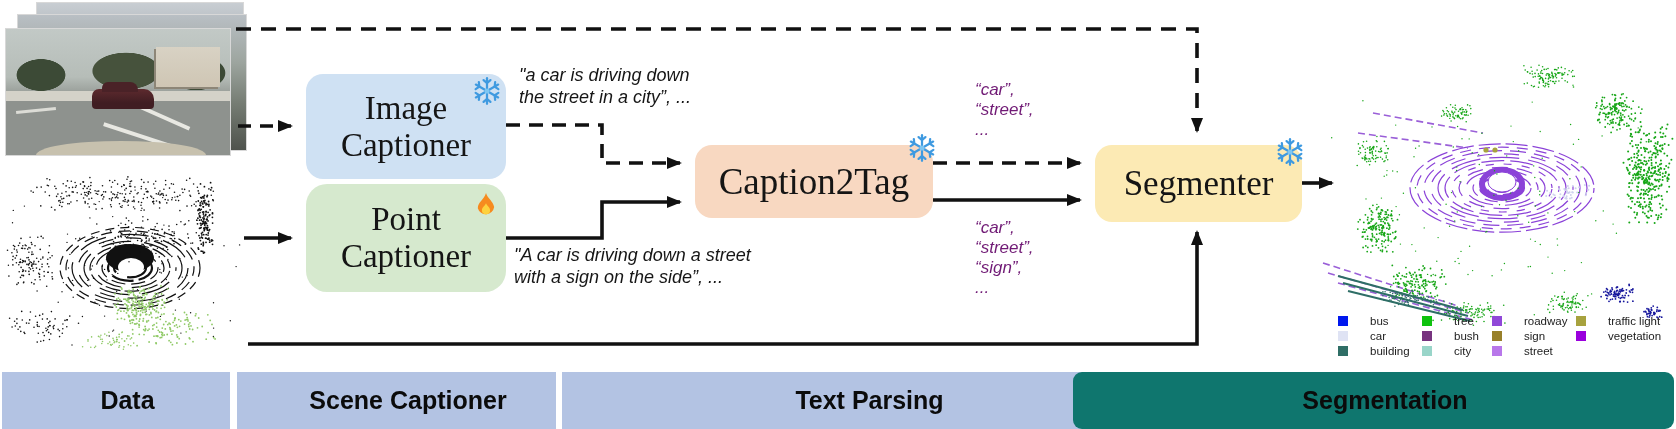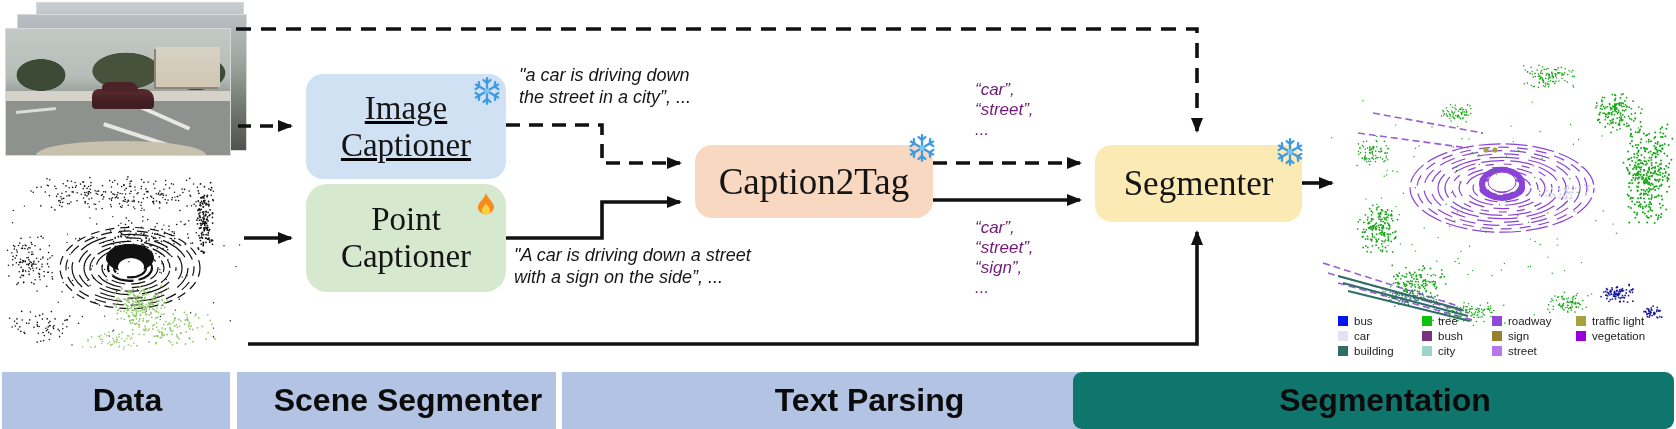--- a/index.html
+++ b/index.html
@@ -50,27 +50,27 @@
   #caption-image{left:519px;top:64px;}
   #caption-point{left:514px;top:244px;}
   .tags{position:absolute;font-style:italic;font-size:17px;line-height:20px;color:#701a75;}
   #tags-image{left:975px;top:80px;}
   #tags-point{left:975px;top:218px;}
 
   
   #legend{left:1338px;top:314px;width:338px;display:flex;gap:0;}
   .legend-col{display:flex;flex-direction:column;gap:1px;}
   .legend-col1{width:84px;}.legend-col2{width:70px;}.legend-col3{width:84px;}.legend-col4{width:100px;}
-  .legend-item{display:flex;align-items:center;gap:6px;height:14px;}
+  .legend-item{display:flex;align-items:center;gap:22px;height:14px;}
   .legend-swatch{width:10px;height:10px;flex:0 0 10px;}
   .legend-label{font-size:11.5px;color:#222;white-space:nowrap;}
 
   
   .stage{position:absolute;top:372px;height:57px;display:flex;align-items:center;justify-content:center;}
-  .stage-label{font-weight:bold;font-size:32px;color:#0b0b0b;letter-spacing:0;margin-left:23px;}
+  .stage-label{font-weight:bold;font-size:25px;color:#0b0b0b;letter-spacing:0;margin-left:23px;}
   #stage-data{left:2px;width:228px;}
   #stage-captioning{left:237px;width:319px;}
   #stage-parsing{left:562px;width:592px;}
   #stage-segmentation{left:1073px;width:601px;}
 
   svg{display:block;}
   #connectors{position:absolute;left:0;top:0;pointer-events:none;}
 </style>
 </head>
 <body>
@@ -2849,21 +2849,21 @@
       <path d="M244 238 H291" marker-end="url(#ah)"></path>
       <path d="M506 125 H602 V163 H680" stroke-dasharray="14 9" marker-end="url(#ah)"></path>
       <path d="M506 238 H602 V202 H680" marker-end="url(#ah)"></path>
       <path d="M933 163 H1080" stroke-dasharray="14 9" marker-end="url(#ah)"></path>
       <path d="M933 200 H1080" marker-end="url(#ah)"></path>
       <path d="M1302 183 H1332" marker-end="url(#ah)"></path>
       <path d="M248 344 H1197 V232" marker-end="url(#ah)"></path>
     </g>
   </svg>
 
-  <div class="pbox" id="box-image-captioner" style="background: rgb(207, 225, 243); text-decoration: underline;">
+  <div class="pbox" id="box-image-captioner" style="background: rgb(207, 225, 243);">
     <span class="box-label">Image Captioner</span>
     <svg class="state-icon" style="left:166px;top:2px" width="30" height="30">
         <use href="#sym-snowflake"></use>
       </svg>
   </div>
 
   <div class="pbox" id="box-point-captioner" style="background: rgb(214, 233, 206);">
     <span class="box-label">Point Captioner</span>
     <svg class="state-icon" style="left:168px;top:8px" width="24" height="28">
         <use href="#sym-flame"></use>
@@ -2957,21 +2957,21 @@
           <span class="legend-swatch" style="background: rgb(154, 0, 221);"></span>
           <span class="legend-label">vegetation</span>
         </div>
     </div>
   </div>
 
   <div class="stage" id="stage-data" style="background: rgb(179, 195, 227);">
     <span class="stage-label">Data</span>
   </div>
   <div class="stage" id="stage-captioning" style="background: rgb(179, 195, 227);">
-    <span class="stage-label">Scene Segmenter</span>
+    <span class="stage-label">Scene Captioner</span>
   </div>
   <div class="stage" id="stage-parsing" style="background: rgb(179, 195, 227);">
     <span class="stage-label">Text Parsing</span>
   </div>
   <div class="stage" id="stage-segmentation" style="background: #0f766e; border-radius: 9px;">
     <span class="stage-label">Segmentation</span>
   </div>
 
 </div>
 

